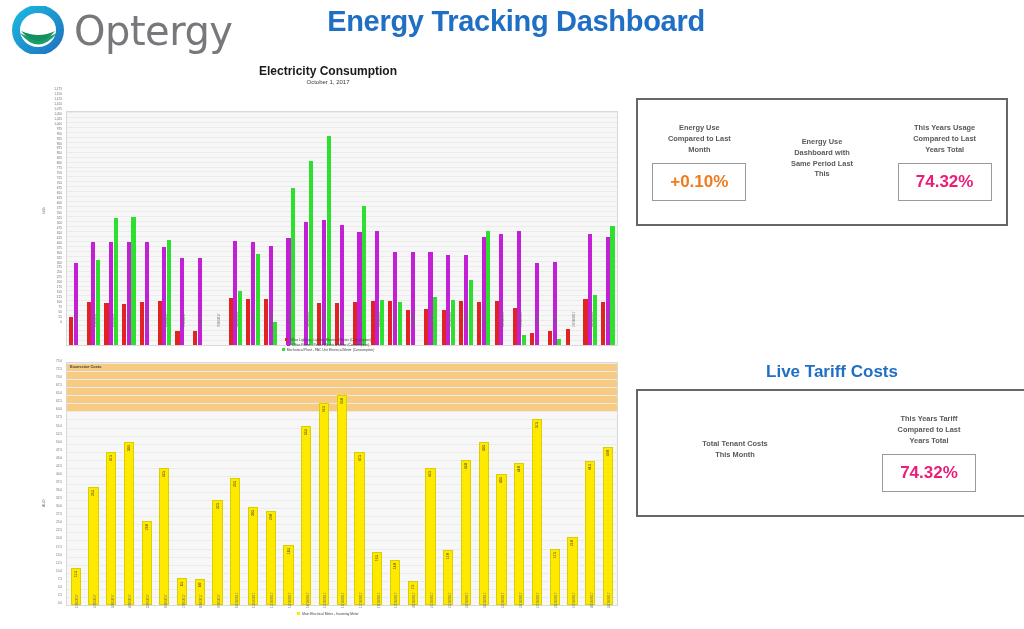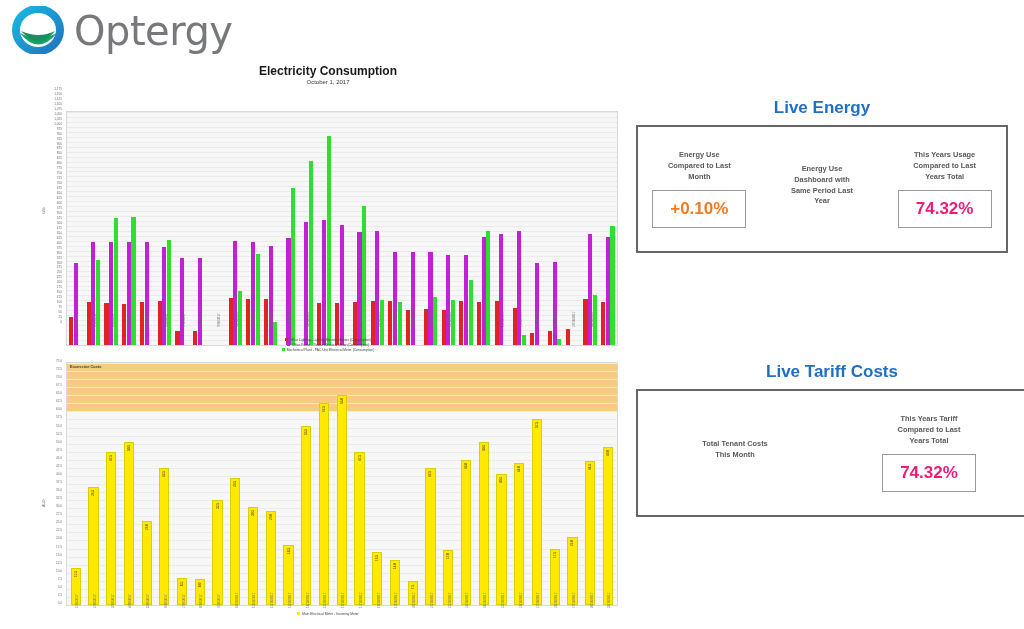--- a/index.html
+++ b/index.html
@@ -113,20 +113,21 @@
           <stop offset="0%" stop-color="#1bb7e0"></stop>
           <stop offset="100%" stop-color="#1f74c0"></stop>
         </linearGradient>
       </defs>
       <ellipse cx="30" cy="24" rx="22" ry="21" fill="none" stroke="url(#lgBlue)" stroke-width="8"></ellipse>
       <path d="M12 27 Q30 50 49 27 Q30 37 12 27 Z" fill="#19a06a"></path>
       <path d="M13 25 Q31 45 47 25 Q31 33 13 25 Z" fill="#148f5f"></path>
     </svg>
   </div>
   <div id="logo-text">Optergy</div>
+  <div id="dash-title">Energy Tracking Dashboard</div>
 </div>
 
 <div id="chart-electricity" class="chart-wrap">
   <div class="chart-title">Electricity Consumption</div>
   <div class="chart-sub">October 1, 2017</div>
   <div class="axis-name" id="elec-ylabel" style="left:4px; top:150px;">kWh</div>
   <div class="yaxis" id="elec-yaxis" style="left:0; top:26px; width:26px; height:235px;">
       <div class="ytick" style="top: 0px;">1,175</div>
       <div class="ytick" style="top: 4.95745px;">1,150</div>
       <div class="ytick" style="top: 9.91489px;">1,125</div>
@@ -540,38 +541,37 @@
       <div class="xtick" style="left: 506.845px;">29/10/2017</div>
       <div class="xtick" style="left: 524.587px;">30/10/2017</div>
       <div class="xtick" style="left: 542.329px;">31/10/2017</div>
     </div>
   <div class="legend" id="tariff-legend" style="left:0; top:250px;">
       <div class="legend-row"><span class="swatch" style="background: rgb(255, 233, 0);"></span><span>Main Electrical Meter - Incoming Meter</span></div>
     </div>
 </div>
 
 <div id="panel-energy" class="kpi-panel">
-  <div class="kpi-heading">Live Energy</div>
   <div class="kpi-box" id="energy-cells">
       <div class="kpi-cell">
         <div class="kpi-label">
           <div>Energy Use</div>
           <div>Compared to Last</div>
           <div>Month</div>
         </div>
         <div class="kpi-value-box">
           <div class="kpi-value" style="color: rgb(240, 123, 29);">+0.10%</div>
         </div>
       </div>
       <div class="kpi-cell">
         <div class="kpi-label">
           <div>Energy Use</div>
           <div>Dashboard with</div>
           <div>Same Period Last</div>
-          <div>Year</div>
+          <div>This</div>
         </div>
       </div>
       <div class="kpi-cell">
         <div class="kpi-label">
           <div>This Years Usage</div>
           <div>Compared to Last</div>
           <div>Years Total</div>
         </div>
         <div class="kpi-value-box">
           <div class="kpi-value" style="color: rgb(234, 30, 121);">74.32%</div>

